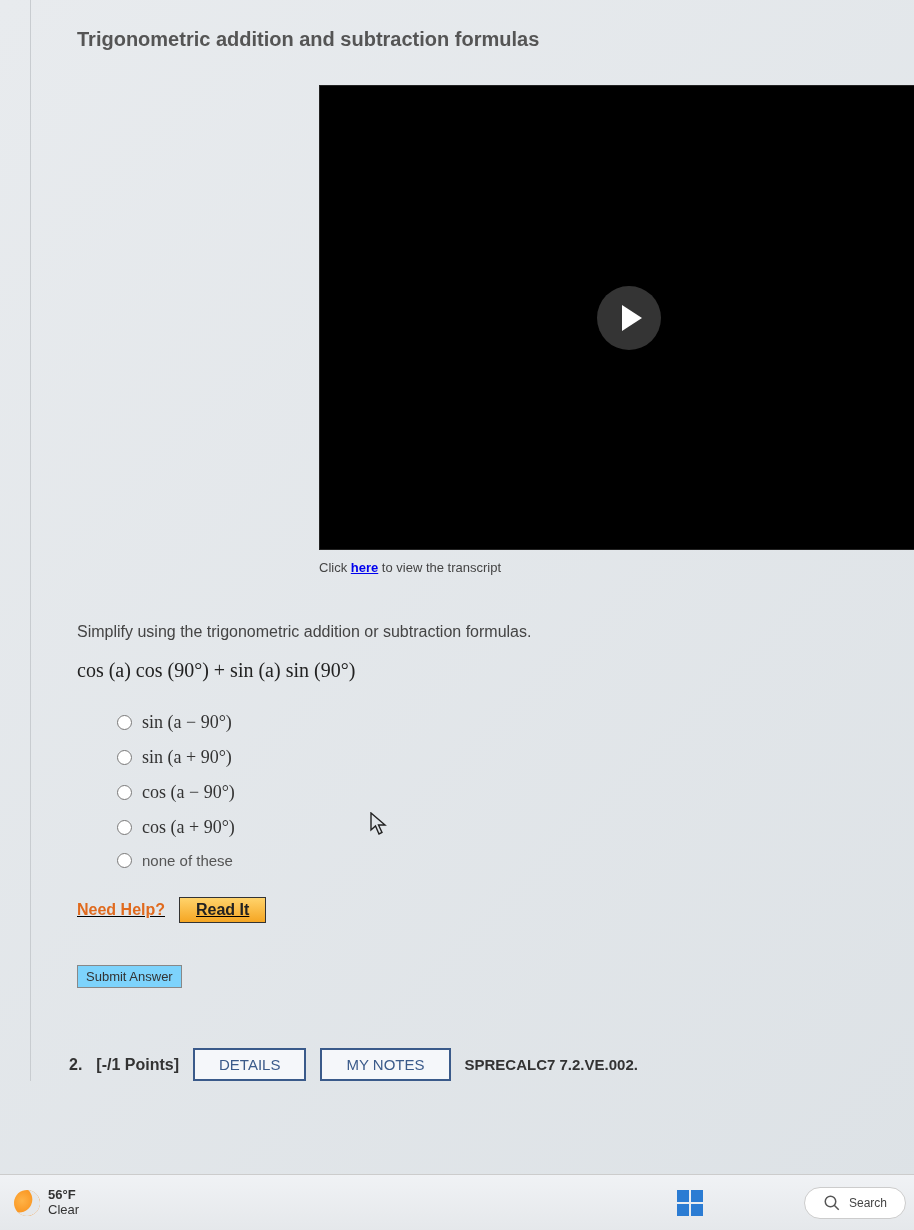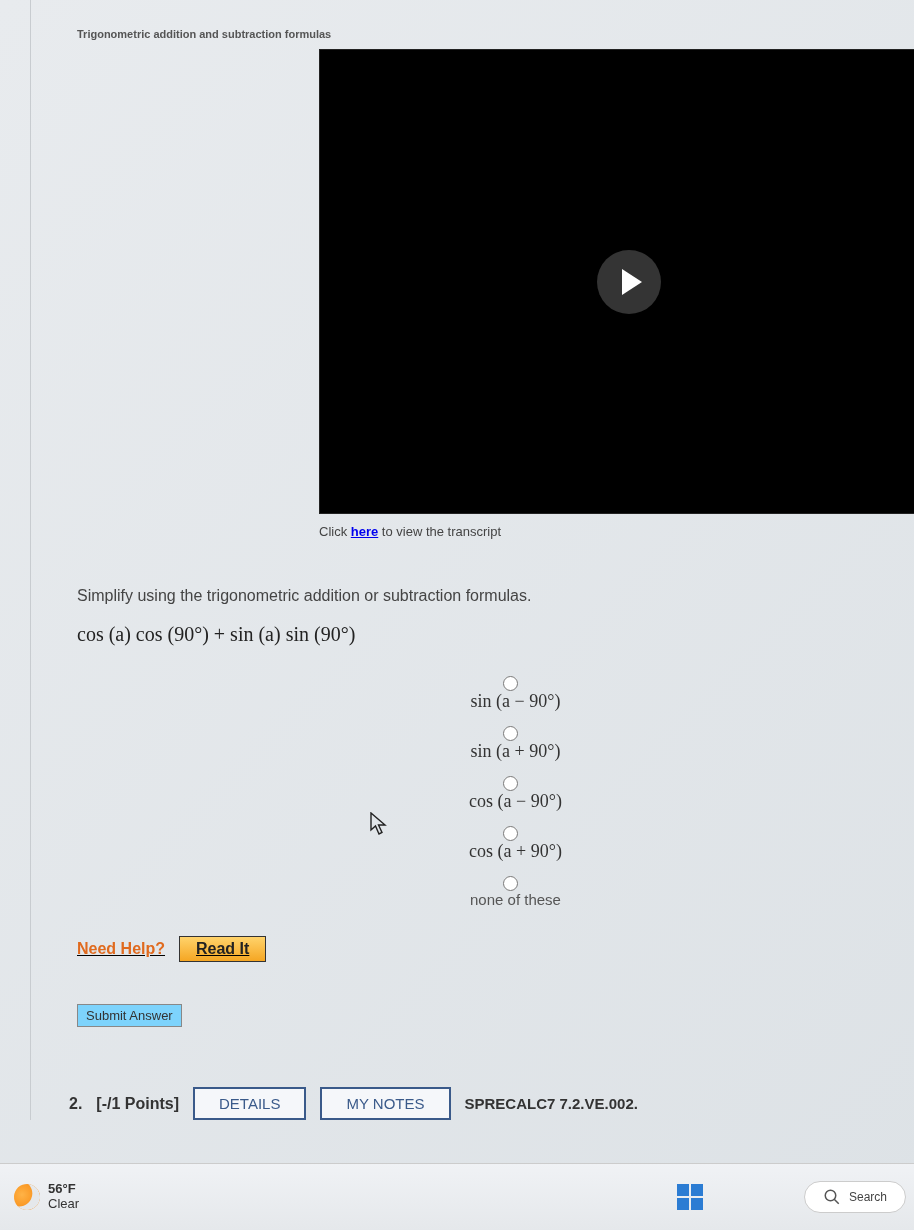--- a/index.html
+++ b/index.html
@@ -10,24 +10,24 @@
   height: 1230px;
   overflow: hidden;
   position: relative;
 }
 .content {
   padding: 28px 0 0 46px;
   border-left: 1px solid #c8ccd0;
   margin-left: 30px;
 }
 .section-title {
-  font-size: 11px;
+  font-size: 20px;
   font-weight: bold;
   color: #555;
-  margin-bottom: 9px;
+  margin-bottom: 34px;
 }
 .video-wrap {
   margin-left: 242px;
   margin-bottom: 10px;
 }
 .video-box {
   width: 620px;
   height: 465px;
   background: #000;
   position: relative;
@@ -70,21 +70,20 @@
   margin-bottom: 30px;
 }
 .choices { margin-left: 40px; }
 .choice {
   display: flex;
   align-items: center;
   margin-bottom: 14px;
   font-family: 'Times New Roman', serif;
   font-size: 18px;
   color: #333;
-  flex-direction: column;
 }
 .choice input { margin-right: 10px; width: 15px; height: 15px; }
 .choice.none { font-family: Arial, sans-serif; font-size: 15px; color: #555; }
 .need-help {
   margin-top: 28px;
   display: flex;
   align-items: center;
   gap: 14px;
   text-decoration: underline;
 }
@@ -124,21 +123,21 @@
   color: #3a5a8a;
   padding: 6px 24px;
   font-size: 15px;
   font-weight: 500;
   cursor: pointer;
 }
 .src { color: #333; font-weight: bold; font-size: 15px; }
 .taskbar {
   position: absolute;
   bottom: 0; left: 0; right: 0;
-  height: 67px;
+  height: 56px;
   background: linear-gradient(#f0f2f5, #e5e8eb);
   border-top: 1px solid #ccc;
   display: flex;
   align-items: center;
   padding: 0 14px;
 }
 .weather { display: flex; align-items: center; gap: 8px; }
 .moon {
   width: 26px; height: 26px;
   border-radius: 50%;

